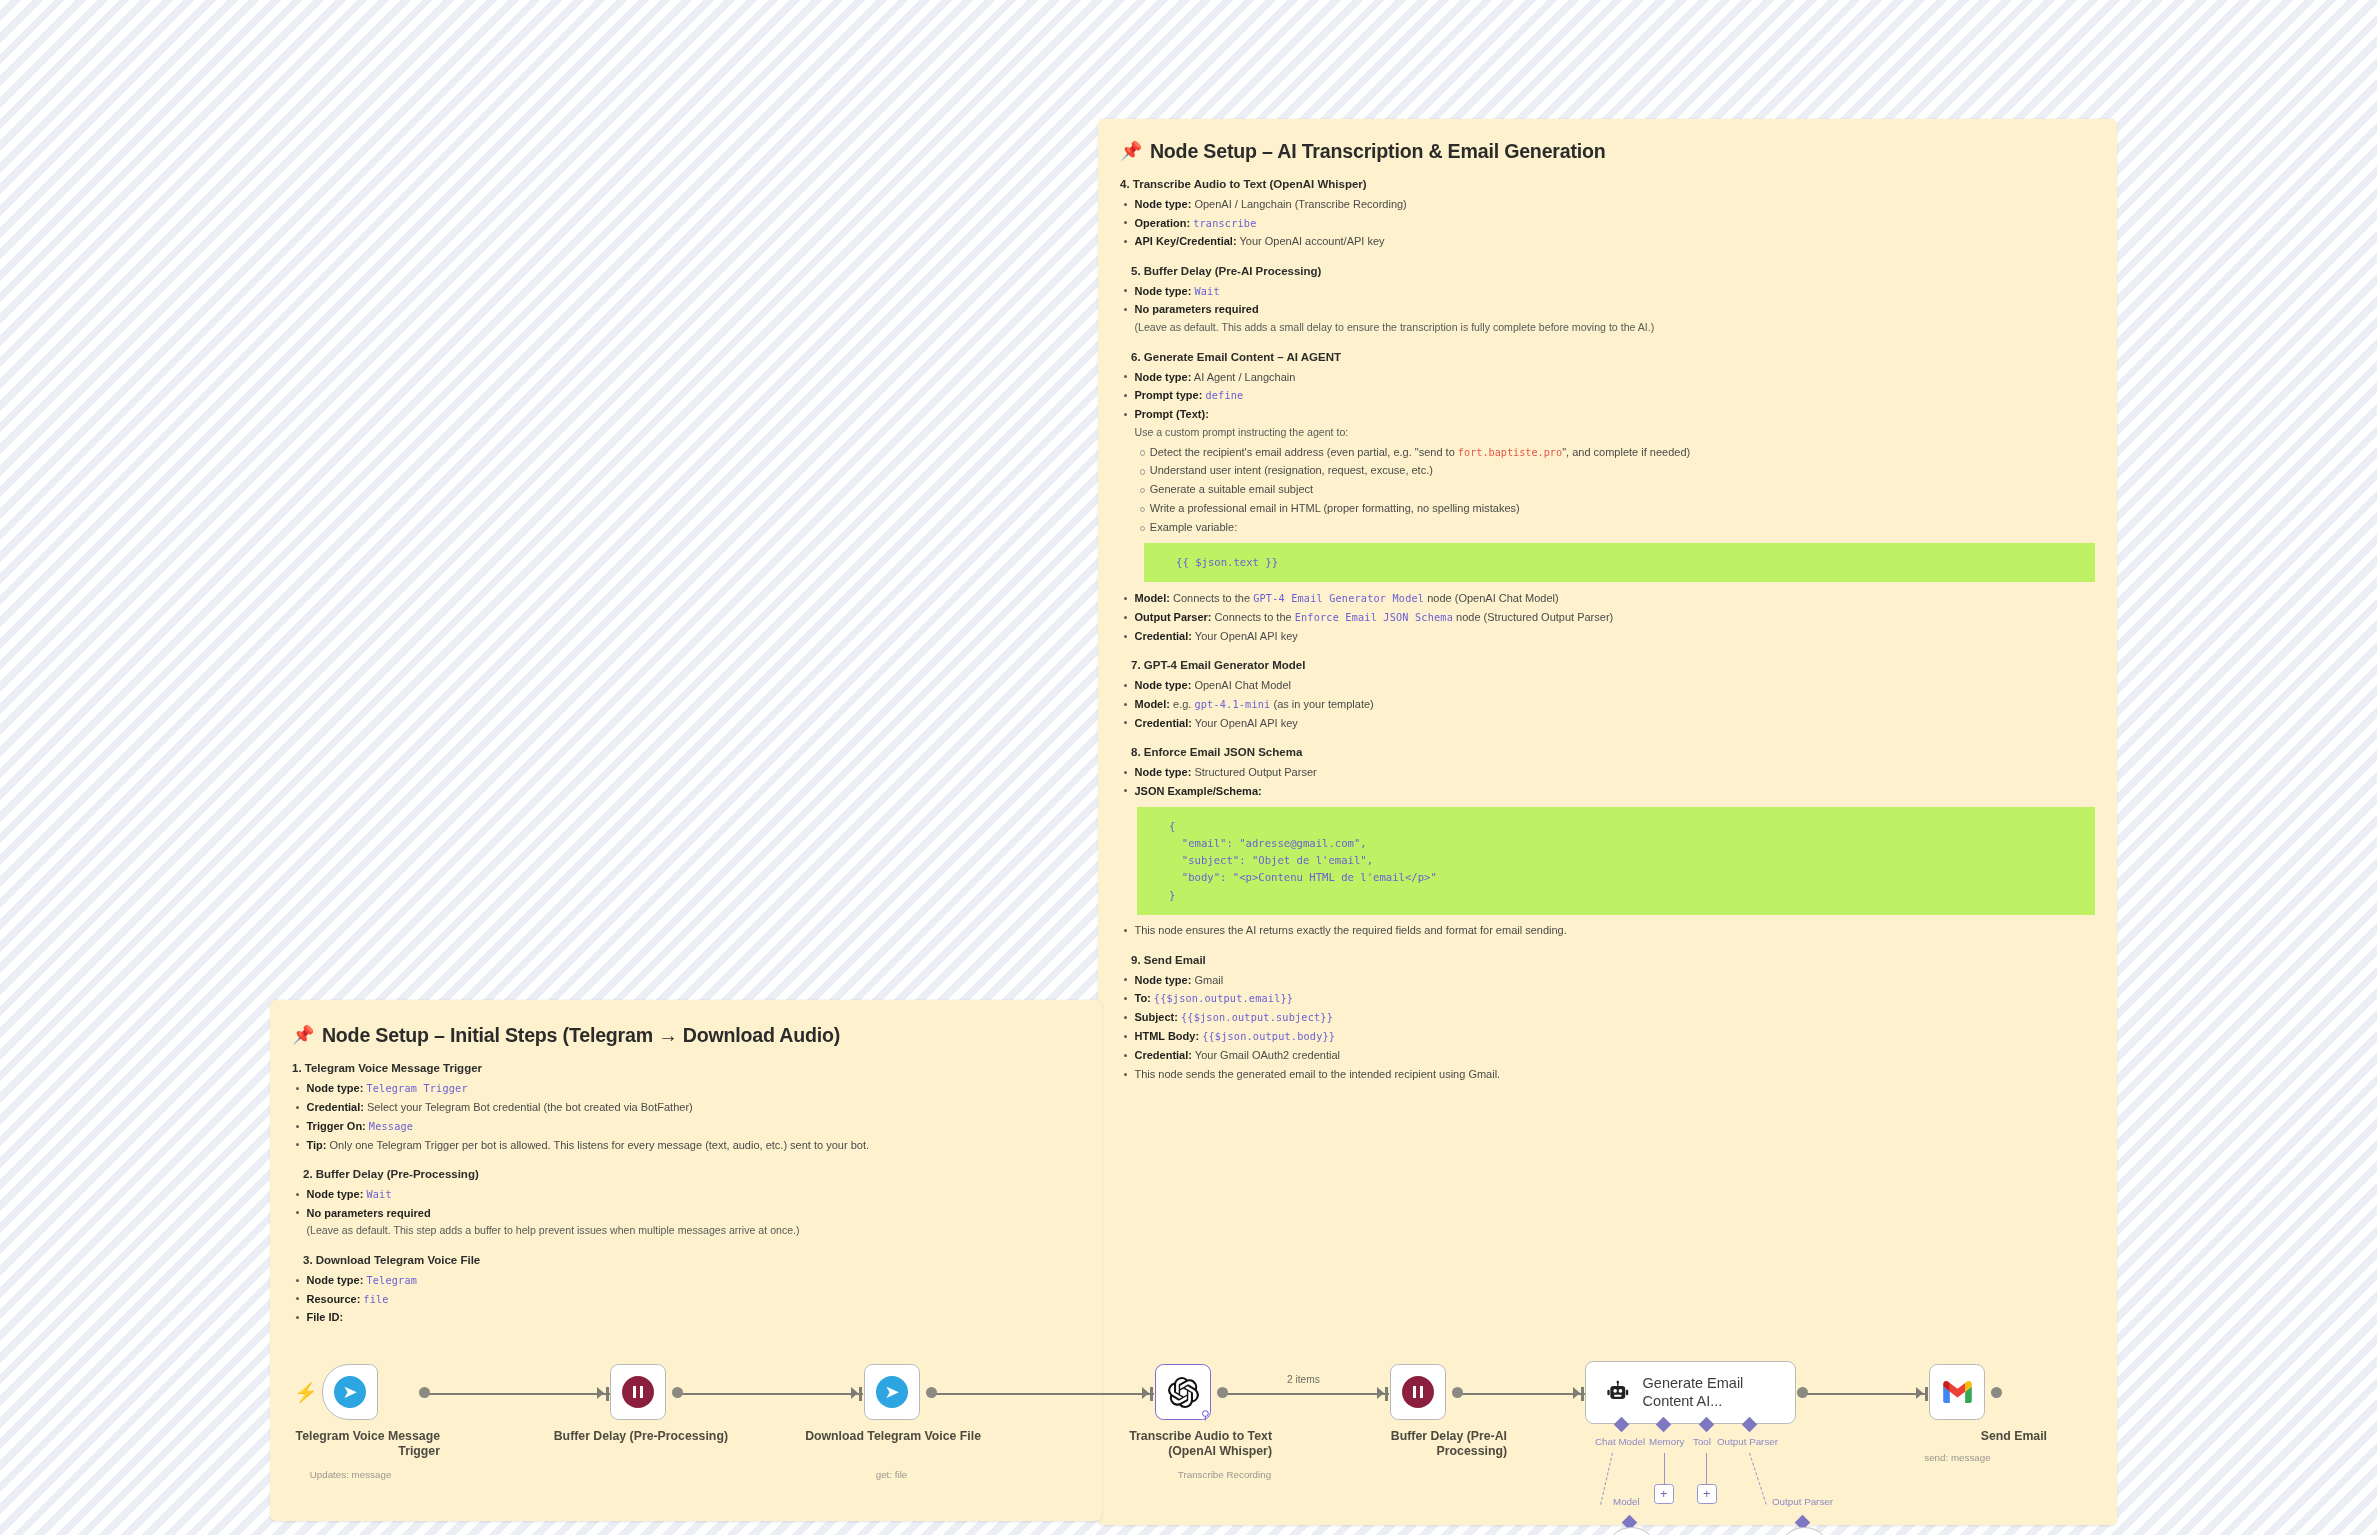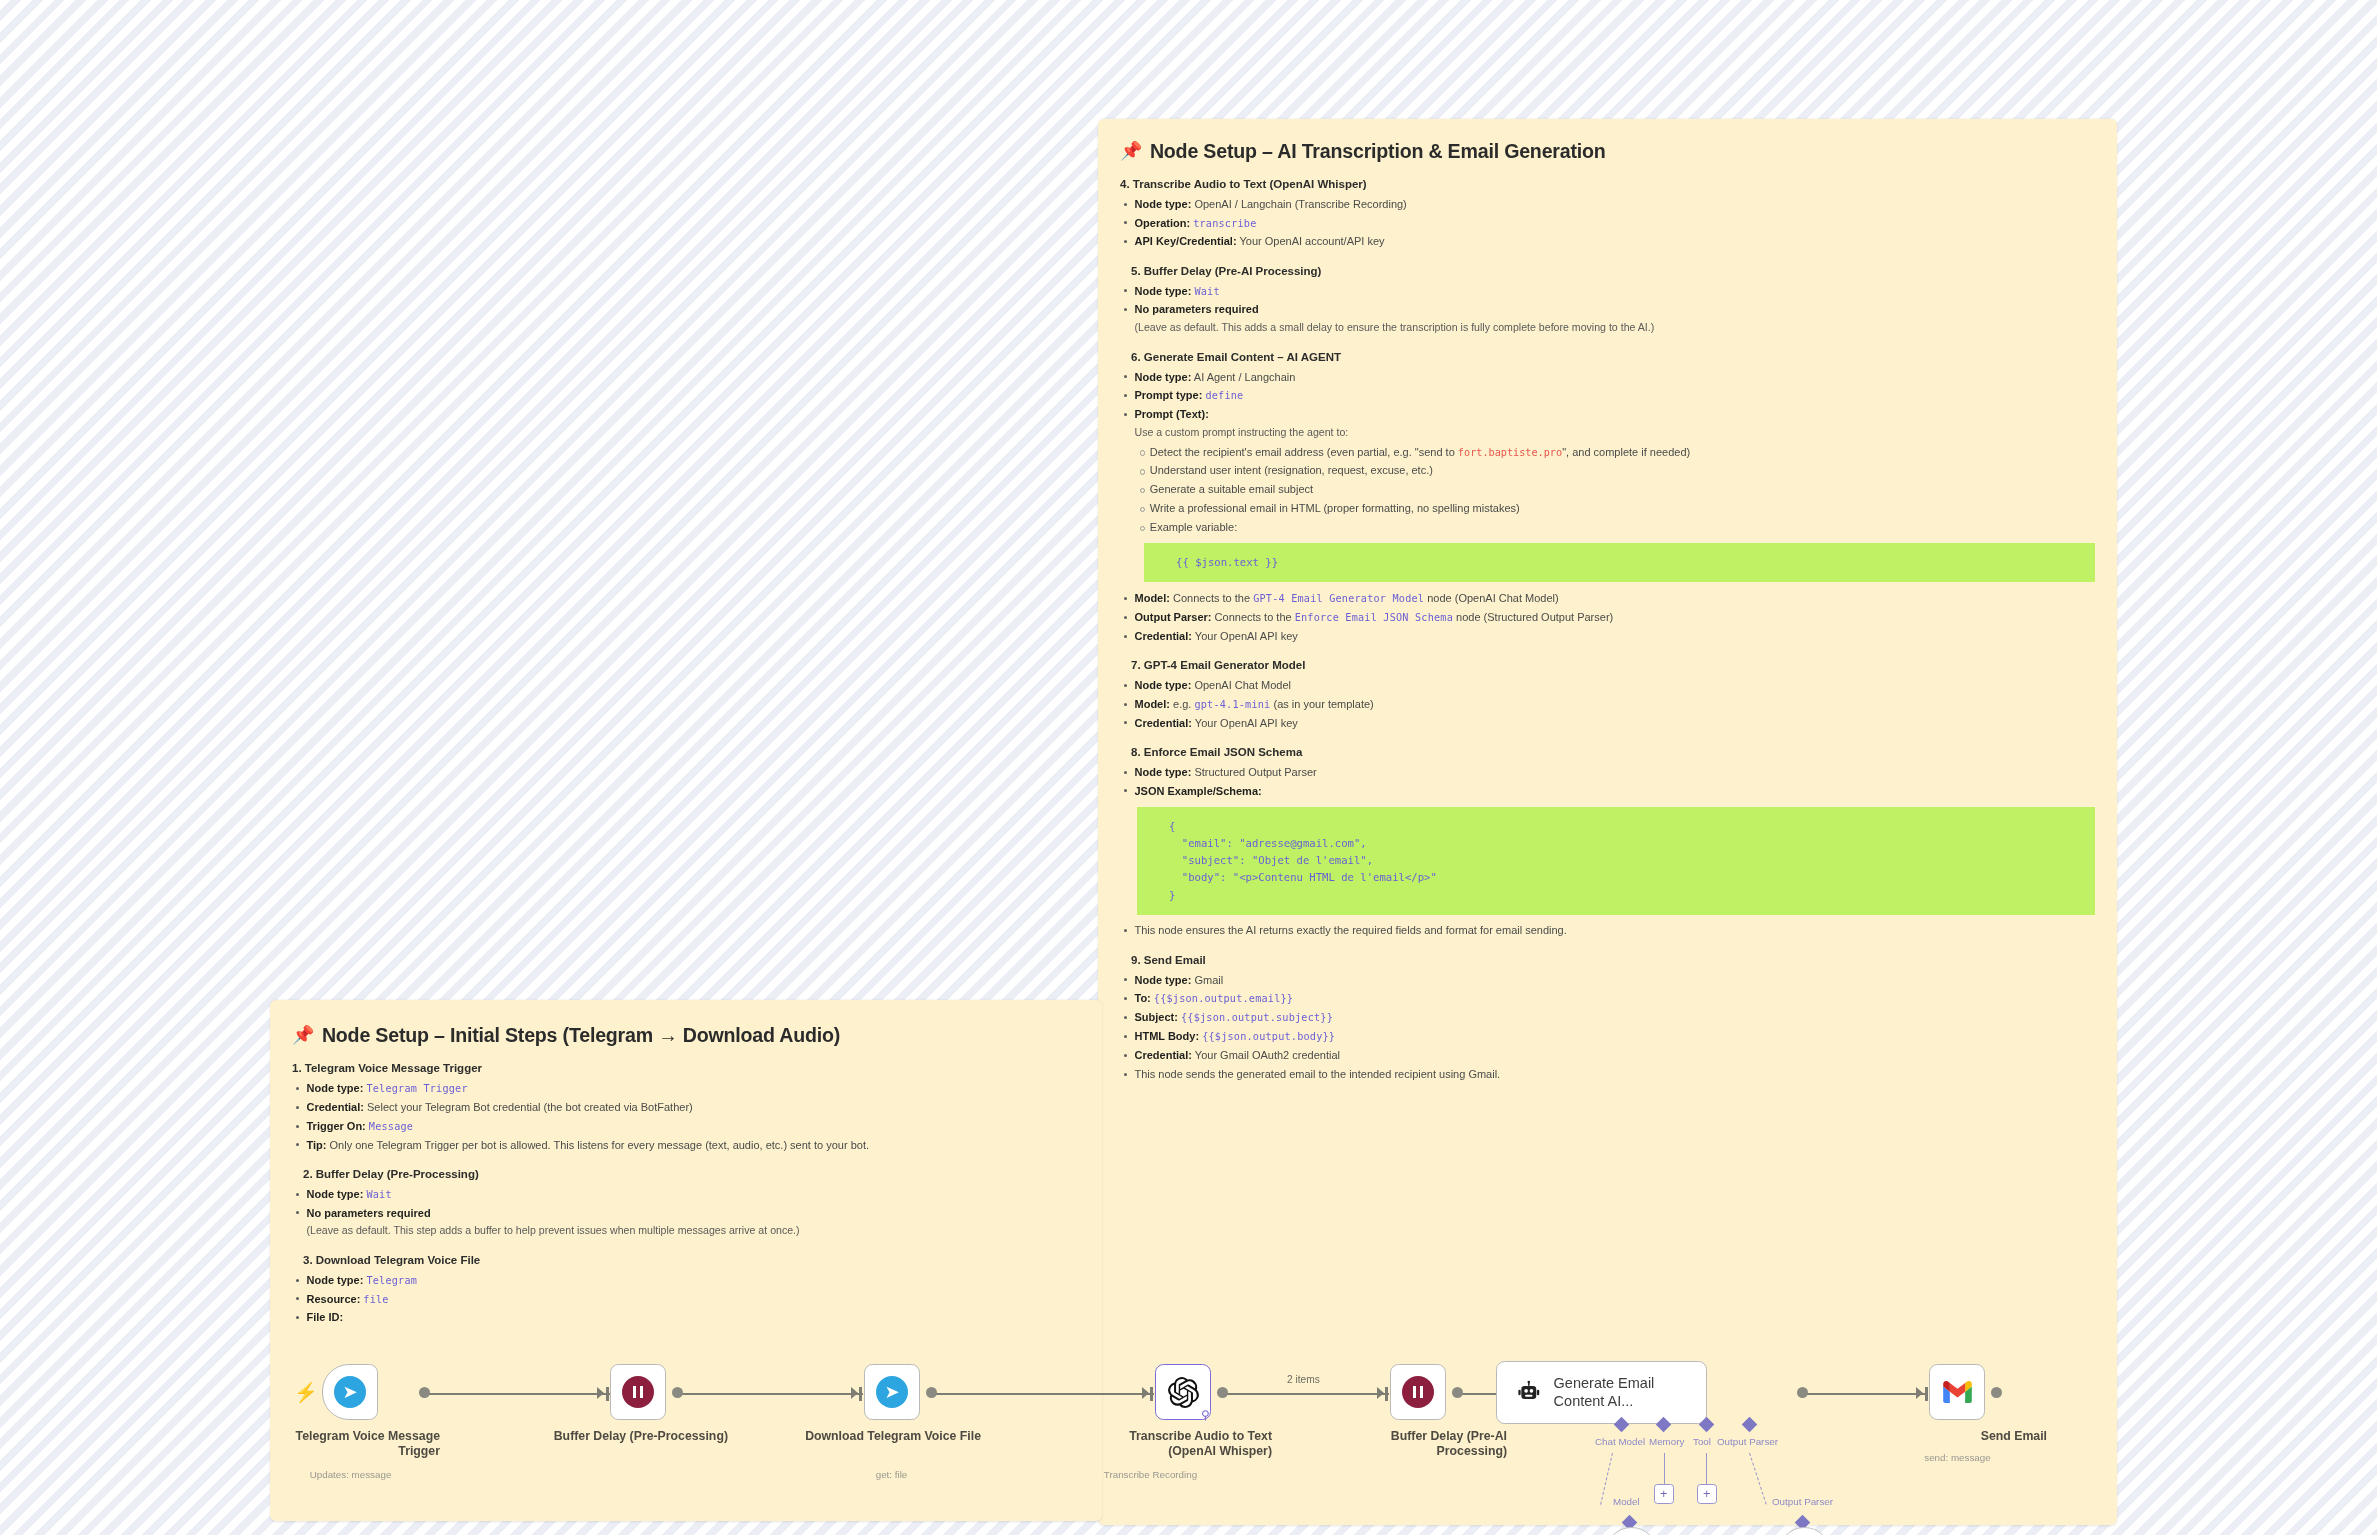--- a/index.html
+++ b/index.html
@@ -375,33 +375,33 @@
   <div class="node-sub" style="left:802px; top:159px;">get: file</div>
 
   <div class="node sq selected" style="left:1155px; top:54px;">
     <svg width="31" height="31" viewBox="0 0 24 24">
       <path fill="#111" d="M22.28 9.82a5.98 5.98 0 0 0-.52-4.91 6.05 6.05 0 0 0-6.51-2.9A6.07 6.07 0 0 0 4.98 4.18a5.98 5.98 0 0 0-4 2.9 6.05 6.05 0 0 0 .75 7.1 5.98 5.98 0 0 0 .51 4.91 6.05 6.05 0 0 0 6.52 2.9A5.98 5.98 0 0 0 13.26 24a6.06 6.06 0 0 0 5.77-4.21 5.99 5.99 0 0 0 4-2.9 6.06 6.06 0 0 0-.75-7.07Zm-9.02 12.6a4.48 4.48 0 0 1-2.88-1.04l.14-.08 4.78-2.76a.8.8 0 0 0 .39-.68v-6.74l2.02 1.17a.07.07 0 0 1 .04.05v5.58a4.5 4.5 0 0 1-4.49 4.5ZM3.6 18.3a4.47 4.47 0 0 1-.54-3.01l.14.09 4.78 2.76a.77.77 0 0 0 .78 0l5.84-3.37v2.33a.08.08 0 0 1-.03.06L9.74 19.95a4.5 4.5 0 0 1-6.14-1.65ZM2.34 7.9a4.48 4.48 0 0 1 2.35-1.97V11.6a.77.77 0 0 0 .38.67l5.81 3.36L8.87 16.8a.07.07 0 0 1-.07 0l-4.83-2.79A4.5 4.5 0 0 1 2.34 7.9Zm16.6 3.86-5.84-3.4L15.1 7.2a.07.07 0 0 1 .07 0l4.83 2.79a4.49 4.49 0 0 1-.67 8.1v-5.67a.8.8 0 0 0-.4-.66Zm2.01-3.03-.14-.09-4.77-2.78a.78.78 0 0 0-.79 0L9.42 9.24V6.9a.07.07 0 0 1 .03-.06l4.83-2.79a4.49 4.49 0 0 1 6.67 4.65v.02ZM8.32 12.87 6.3 11.7a.08.08 0 0 1-.04-.06V6.07a4.49 4.49 0 0 1 7.36-3.45l-.14.08-4.78 2.76a.8.8 0 0 0-.39.68v6.73Zm1.1-2.36 2.6-1.5 2.61 1.5v3l-2.6 1.5-2.61-1.5v-3Z"></path>
     </svg>
   </div>
   <div class="pinmark" style="left:1201px; top:98px;">⚲</div>
   <div class="dot" style="left:1217px; top:77px;"></div>
   <div class="node-caption" style="left:1093px; top:119px;">Transcribe Audio to Text (OpenAI Whisper)</div>
-  <div class="node-sub" style="left:1061px; top:159px;">Transcribe Recording</div>
+  <div class="node-sub" style="left:1135px; top:159px;">Transcribe Recording</div>
 
   <div class="node sq" style="left:1390px; top:54px;">
     <div class="pause-icon">
         <i></i>
         <i></i>
       </div>
   </div>
   <div class="dot" style="left:1452px; top:77px;"></div>
   <div class="node-caption" style="left:1328px; top:119px;">Buffer Delay (Pre-AI Processing)</div>
   <div class="node-sub" style="left:1328px; top:159px;"></div>
 
-  <div class="node wide" style="left:1496px; top:51px;">
+  <div class="node wide" style="left:1585px; top:51px;">
     <svg width="31" height="31" viewBox="0 0 24 24">
       <rect x="5" y="6" width="14" height="12" rx="3" fill="#222"></rect>
       <circle cx="9.5" cy="10.5" r="1.7" fill="#fff"></circle>
       <circle cx="14.5" cy="10.5" r="1.7" fill="#fff"></circle>
       <rect x="8.5" y="14" width="7" height="2" rx="1" fill="#fff"></rect>
       <rect x="11.3" y="2.5" width="1.4" height="3.2" fill="#222"></rect>
       <circle cx="12" cy="2.2" r="1.2" fill="#222"></circle>
       <rect x="2.2" y="9.5" width="2.2" height="5" rx="1.1" fill="#222"></rect>
       <rect x="19.6" y="9.5" width="2.2" height="5" rx="1.1" fill="#222"></rect>
     </svg>

